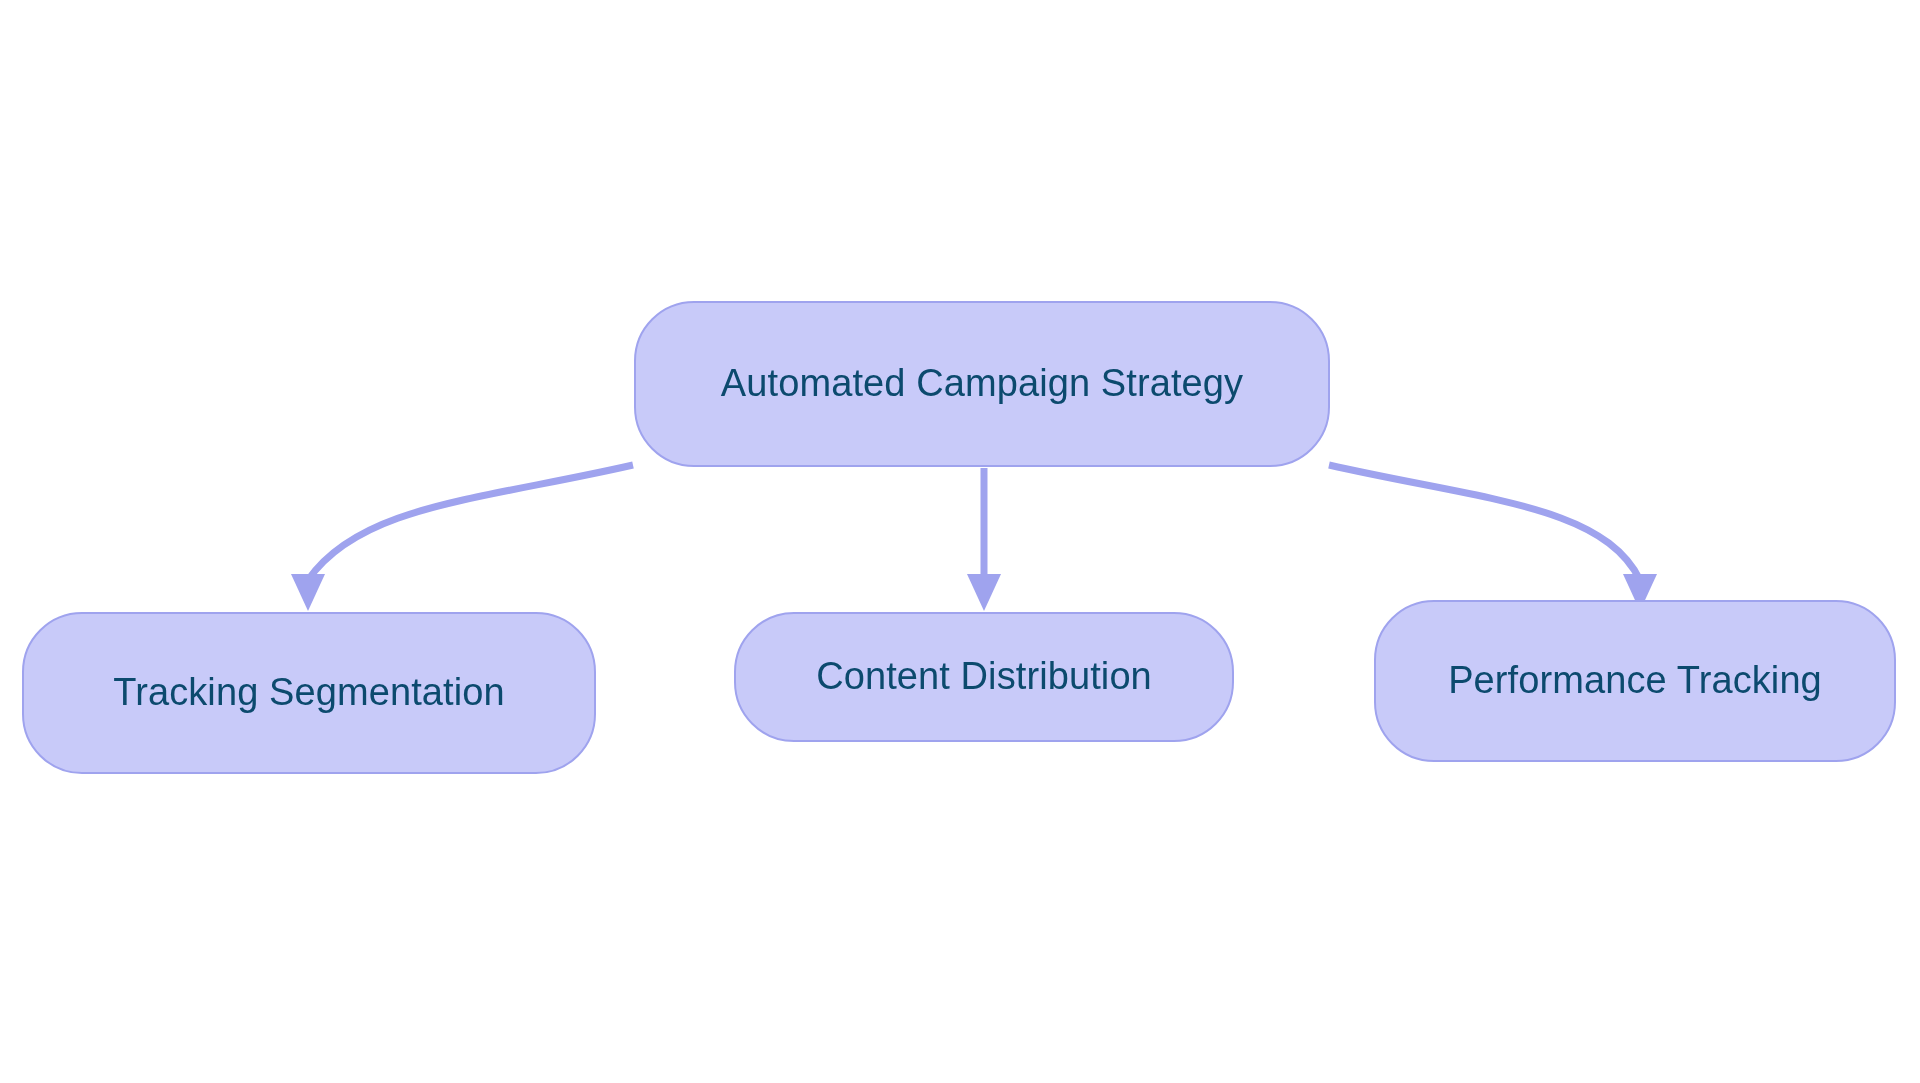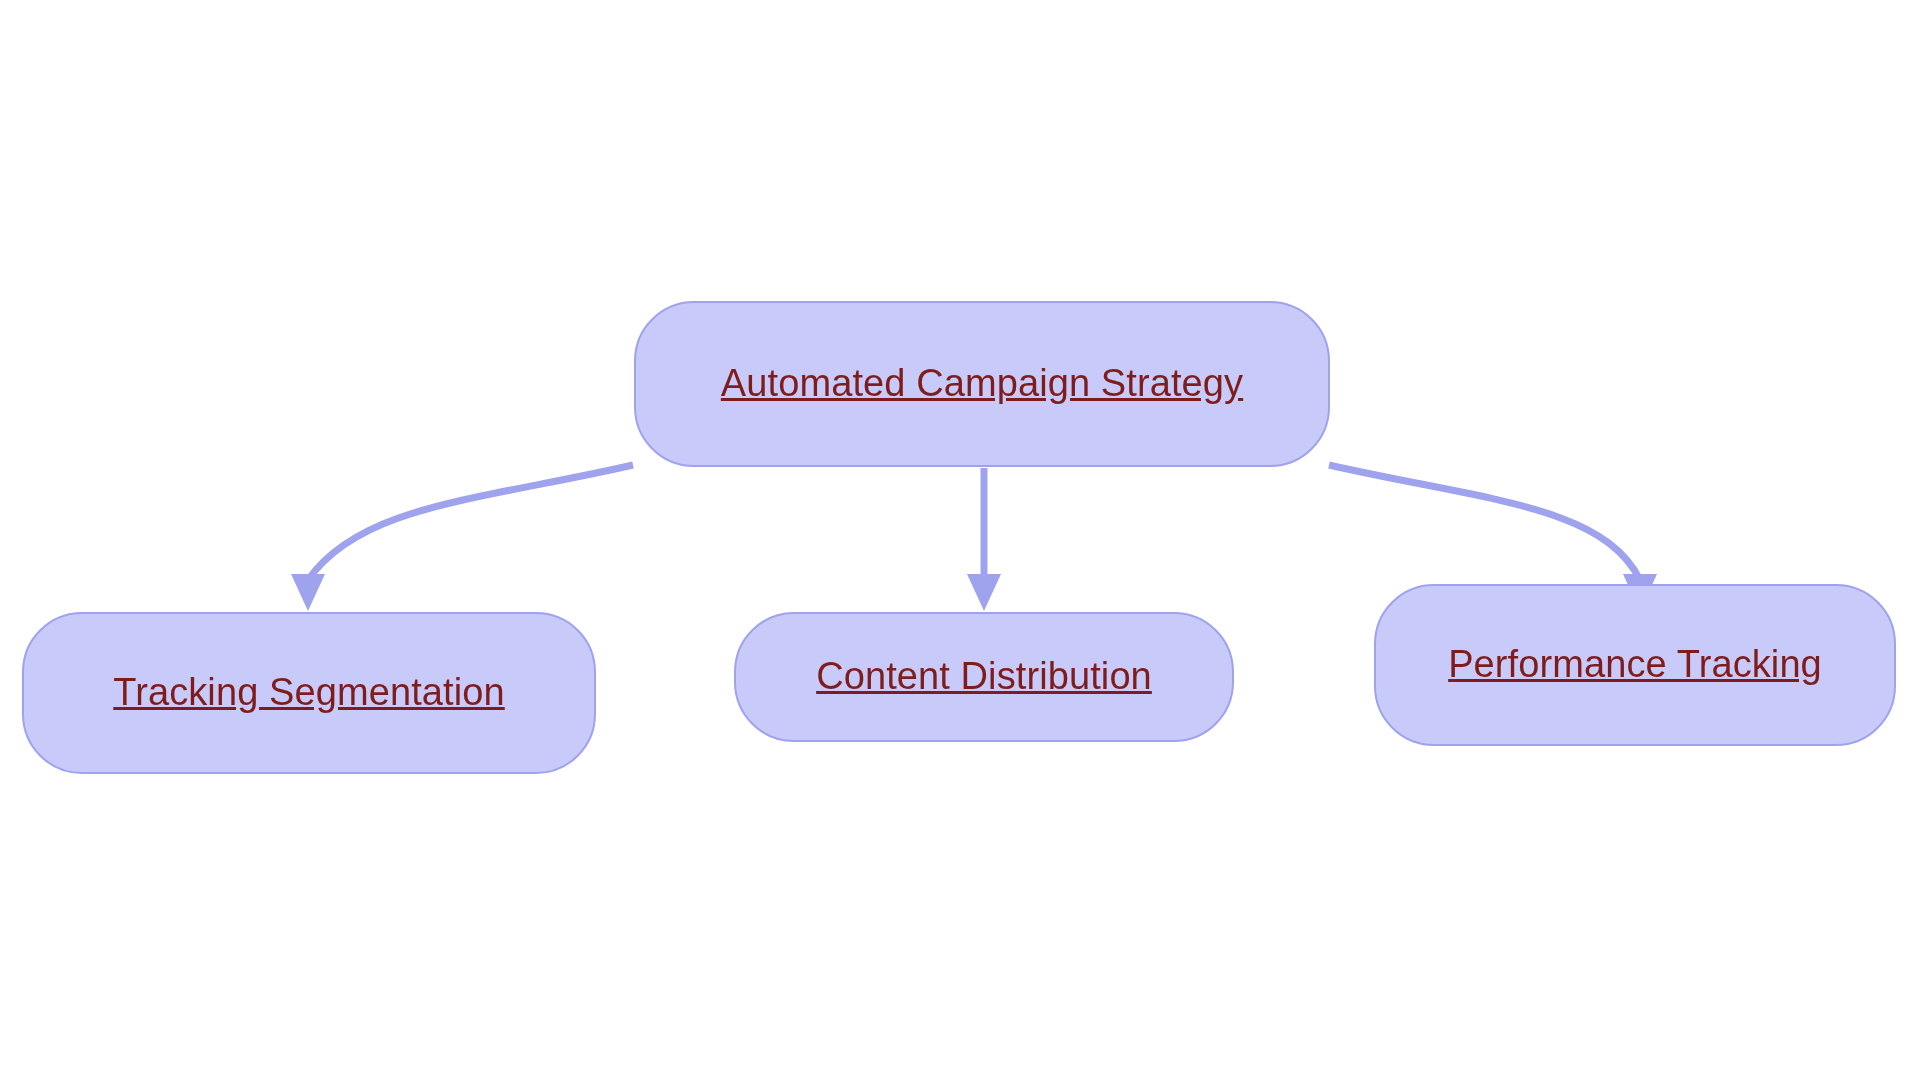--- a/index.html
+++ b/index.html
@@ -42,27 +42,26 @@
     position: absolute;
     box-sizing: border-box;
     background: #c8caf9;
     border: 2.5px solid #9fa3ee;
     display: flex;
     align-items: center;
     justify-content: center;
     text-align: center;
   }
   .node-label {
-    color: #7f1d1d;
+    color: #0c4a6e;
     font-family: "Liberation Sans", sans-serif;
     font-weight: 400;
     letter-spacing: 0.1px;
     white-space: nowrap;
     line-height: 1.1;
-    text-decoration: underline;
   }
   #node-root {
     left: 634px;
     top: 301px;
     width: 696px;
     height: 166px;
     border-radius: 60px;
   }
   #node-root .node-label { font-size: 38px; }
   #node-audience {
@@ -74,21 +73,21 @@
   }
   #node-content {
     left: 734px;
     top: 612px;
     width: 500px;
     height: 130px;
     border-radius: 60px;
   }
   #node-performance {
     left: 1374px;
-    top: 584px;
+    top: 600px;
     width: 522px;
     height: 162px;
     border-radius: 60px;
   }
   #node-audience .node-label,
   #node-content .node-label,
   #node-performance .node-label { font-size: 38px; }
 </style>
 </head>
 <body>

